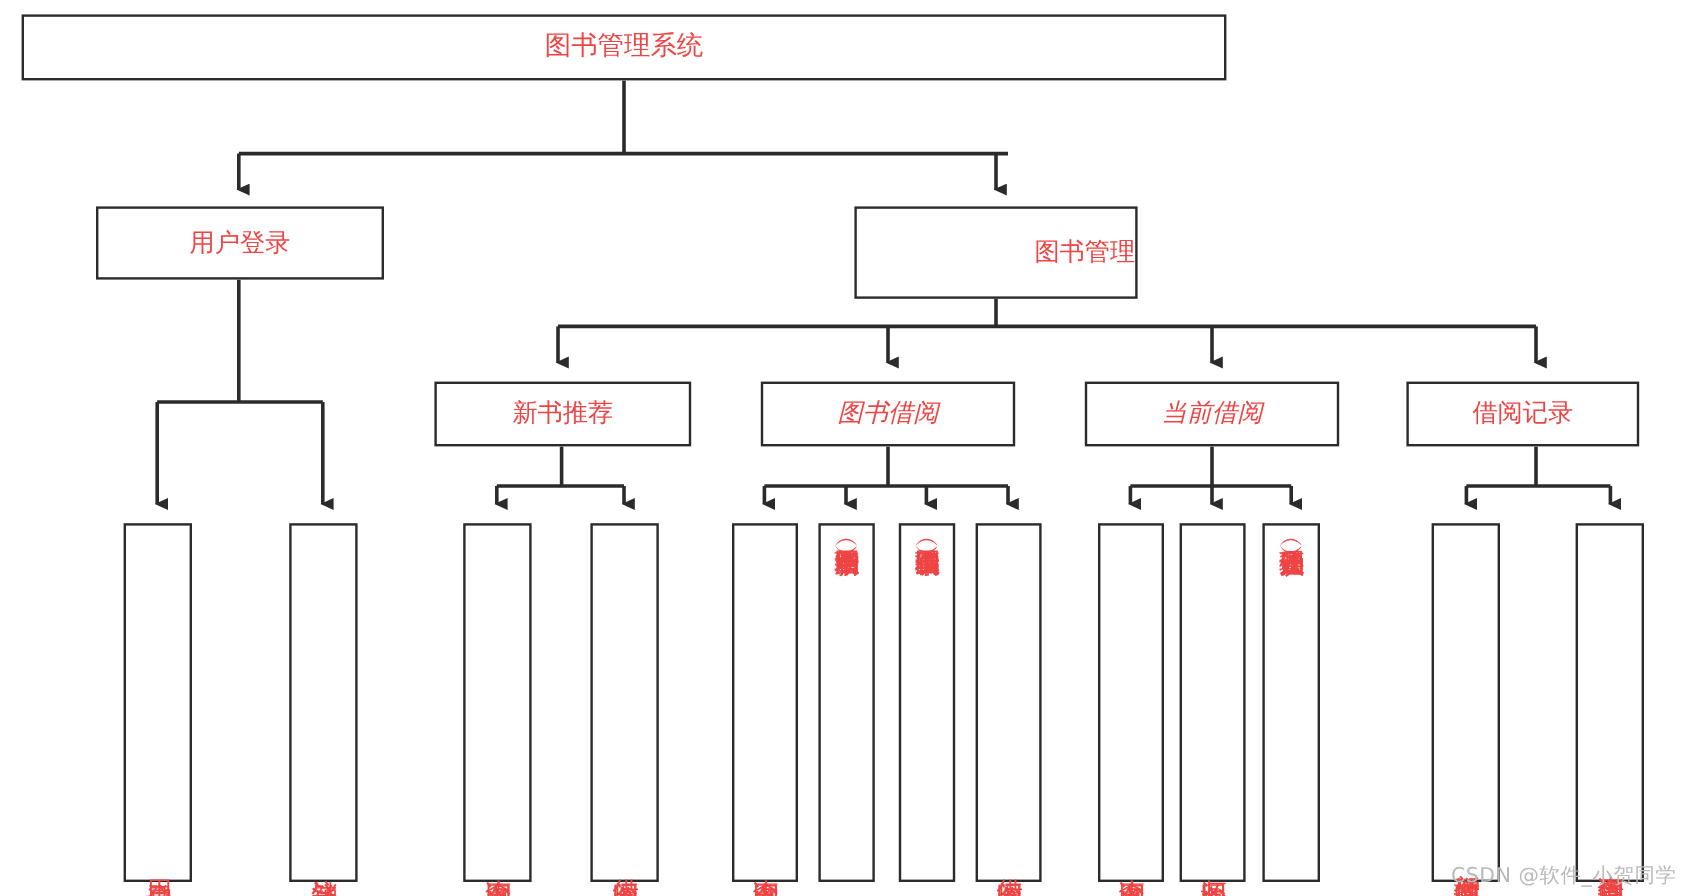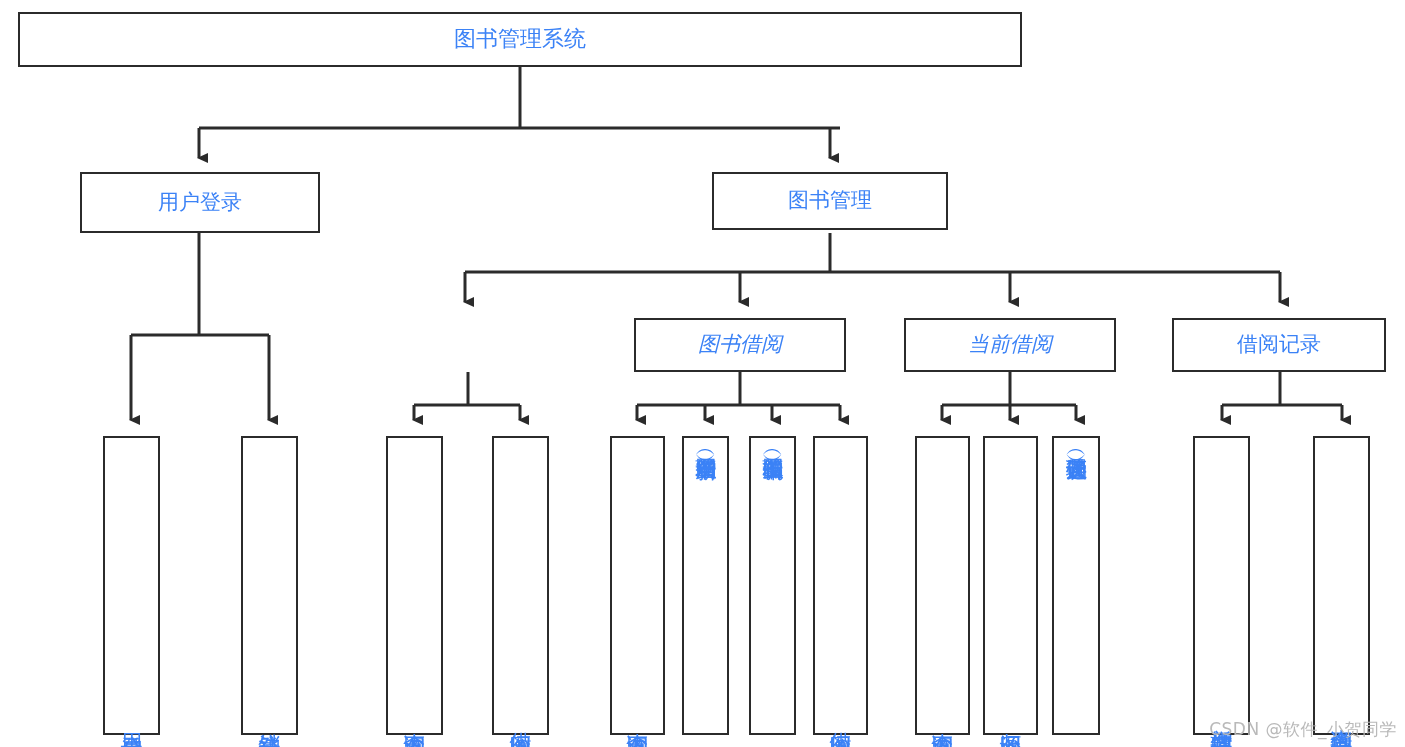--- a/index.html
+++ b/index.html
@@ -27,21 +27,21 @@
     pointer-events: none;
   }
   .node {
     position: absolute;
     box-sizing: border-box;
     background: #ffffff;
     border: 2px solid #2b2b2b;
     display: flex;
     align-items: center;
     justify-content: center;
-    color: #3b82f6;
+    color: #ef4444;
     z-index: 2;
   }
   .node .lbl {
     display: block;
     text-align: center;
     line-height: 1.12;
     white-space: nowrap;
   }
   
   .node.h .lbl {
@@ -139,31 +139,34 @@
     </g>
   </svg>
 
   <div class="node h root" style="left:18px; top:12px; width:1004px; height:55px;">
     <span class="lbl">图书管理系统</span>
   </div>
 
   <div class="node h" style="left:80px; top:172px; width:240px; height:61px;">
     <span class="lbl">用户登录</span>
   </div>
-  <div class="node h" style="left:712px; top:172px; width:236px; height:58px;">
+  <div class="node h" style="left:712px; top:172px; width:236px; height:77px;justify-content:flex-end;">
     <span class="lbl">图书管理</span>
   </div>
 
+  <div class="node h" style="left:362px; top:318px; width:214px; height:54px;">
+    <span class="lbl">新书推荐</span>
+  </div>
   <div class="node h" style="left:634px; top:318px; width:212px; height:54px;font-style:italic;">
     <span class="lbl">图书借阅</span>
   </div>
   <div class="node h" style="left:904px; top:318px; width:212px; height:54px;font-style:italic;">
     <span class="lbl">当前借阅</span>
   </div>
-  <div class="node h" style="left:1172px; top:318px; width:214px; height:54px;">
+  <div class="node h" style="left:1172px; top:318px; width:194px; height:54px;">
     <span class="lbl">借阅记录</span>
   </div>
 
   <div class="node v" style="left:103px; top:436px; width:57px; height:299px;">
     <span class="lbl">用户登录</span>
   </div>
   <div class="node v" style="left:241px; top:436px; width:57px; height:299px;">
     <span class="lbl">注销登录</span>
   </div>
 

